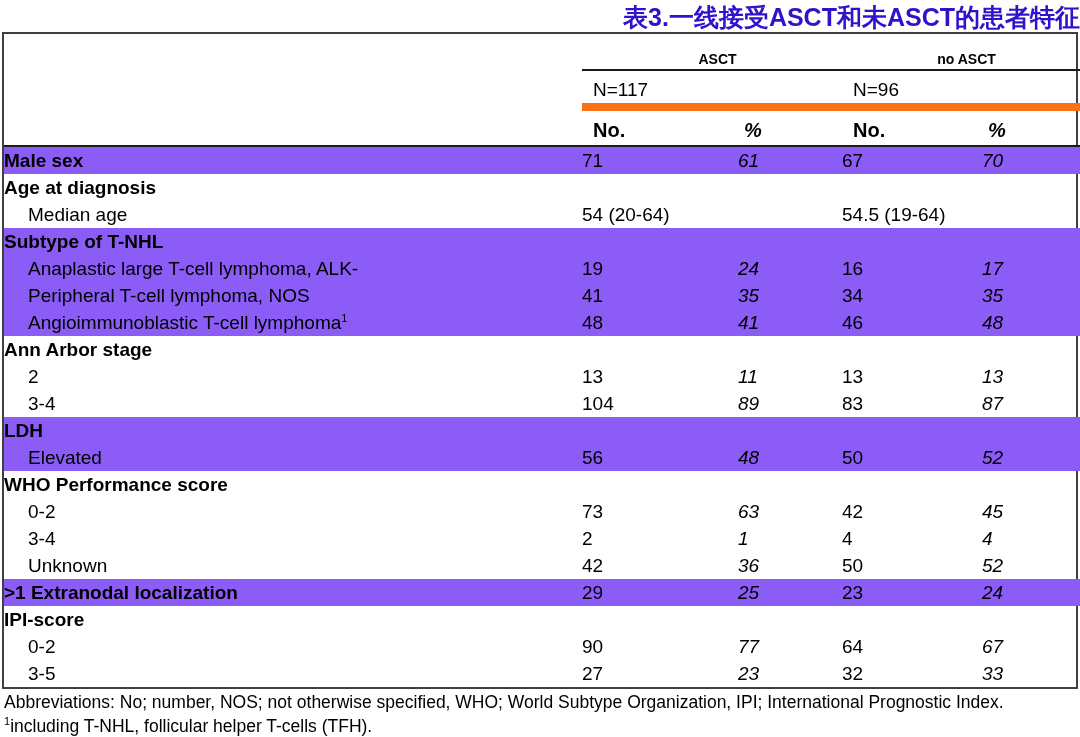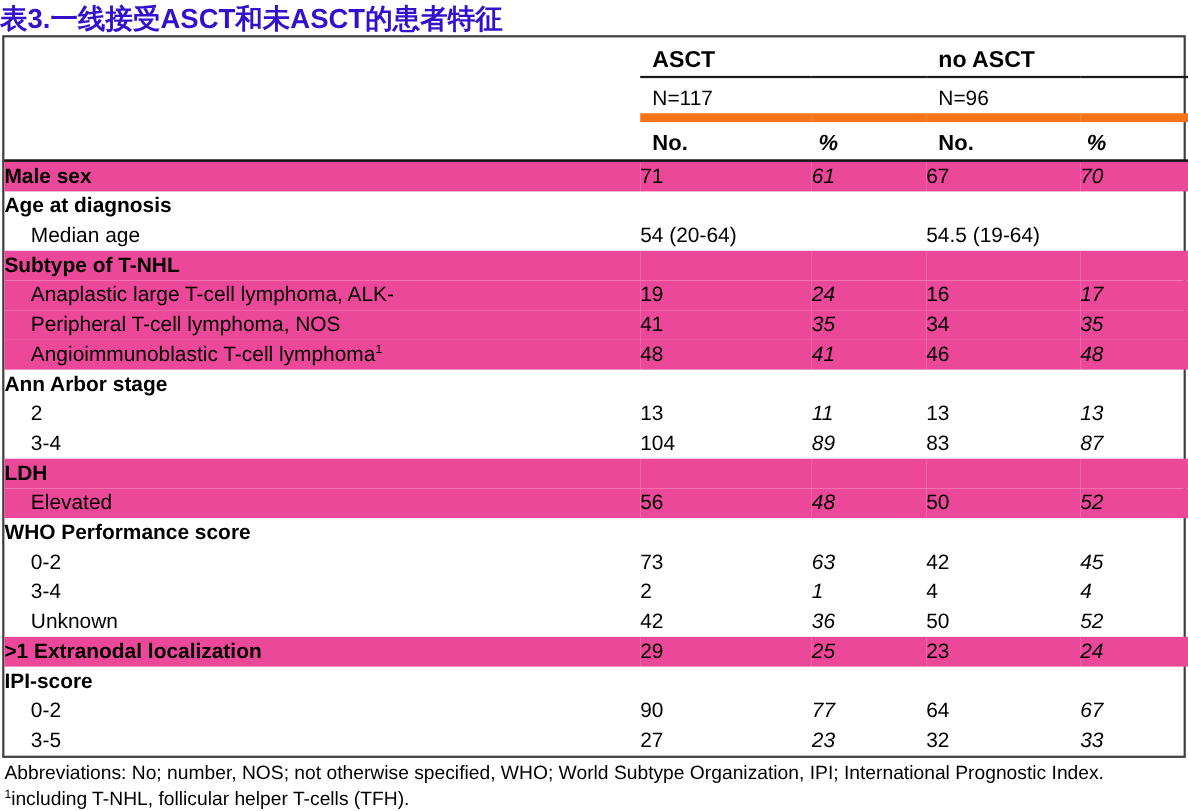--- a/index.html
+++ b/index.html
@@ -17,21 +17,21 @@
 
   .page {
     position: relative;
     width: 1080px;
     height: 737px;
     box-sizing: border-box;
   }
 
   
   .title {
-    text-align: left;
+    text-align: right;
     font-size: 25px;
     font-weight: bold;
     color: #3311cc;
     letter-spacing: 0px;
     line-height: 30px;
     padding-top: 2px;
     height: 32px;
     box-sizing: border-box;
     white-space: nowrap;
   }
@@ -57,23 +57,24 @@
   table.main col.c-p2    { width: 98px; }
 
   
   .hdr-group td {
     padding: 3px 0 2px 0;
     vertical-align: bottom;
     height: 30px;
   }
   .hdr-group td.grp {
     font-weight: bold;
-    font-size: 21px;
+    font-size: 14px;
     border-bottom: 2px solid #1a1a1a;
     padding-left: 11px;
+    text-align: center;
   }
   .hdr-group td.blank { border-bottom: none; }
 
   .hdr-n td {
     padding: 2px 0 2px 0;
     height: 28px;
     vertical-align: bottom;
     font-size: 19px;
   }
   .hdr-n td.nval {
@@ -111,21 +112,21 @@
   td.lbl.sub {
     padding-left: 24px;
   }
   td.num {
     padding-left: 11px;
   }
   td.pct {
     padding-left: 6px;
     font-style: italic;
   }
-  tr.shade td { background: #ec4899; margin-top: 33px; }
+  tr.shade td { background: #8b5cf6; margin-top: 33px; }
 
   sup.fn {
     font-size: 11px;
     vertical-align: super;
     line-height: 0;
   }
 
   
   .notes {
     margin: 2px 4px 0 4px;

